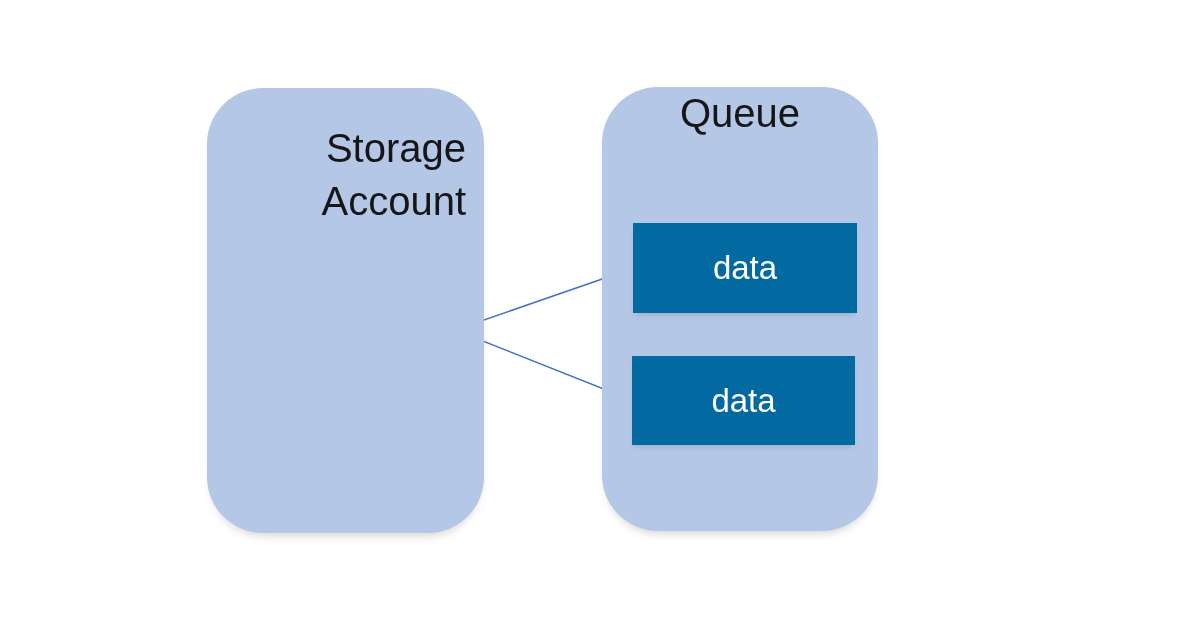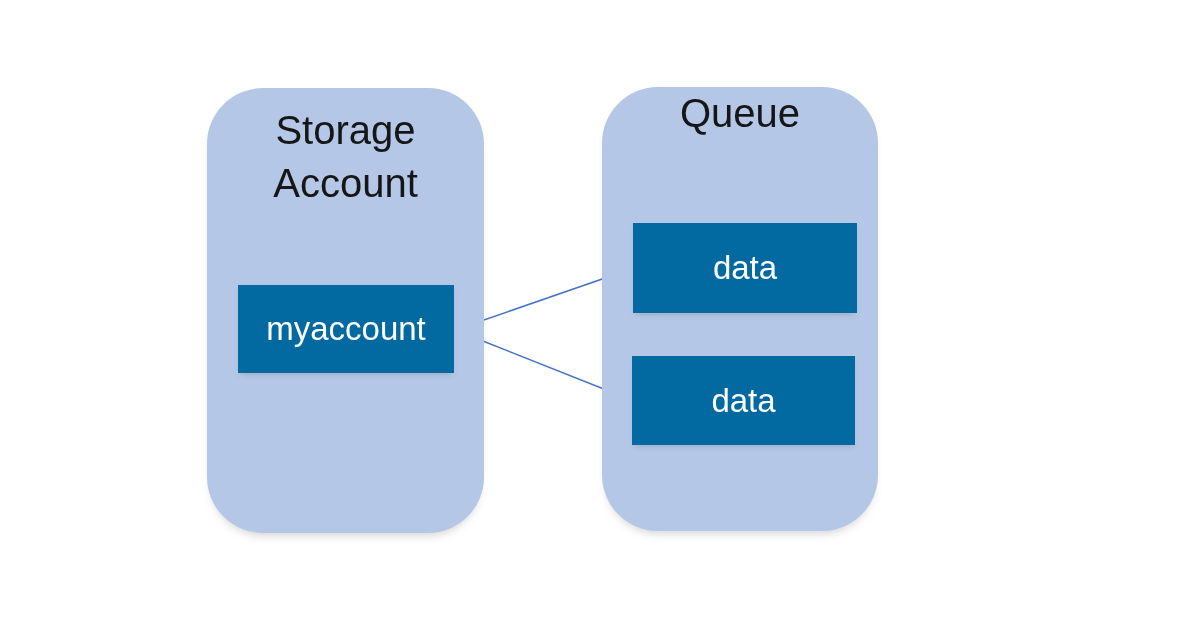--- a/index.html
+++ b/index.html
@@ -43,21 +43,21 @@
     height: 444px;
   }
 
   .container-title {
     text-align: center;
     font-size: 40px;
     line-height: 53px;
     color: #161616;
     padding: 0 18px;
   }
-  .container-storage .container-title { padding-top: 16px; }
+  .container-storage .container-title { padding-top: 34px; text-align: right; }
   .container-queue .container-title { }
 
   .inner-box {
     position: absolute;
     background: #0369a1;
     color: #ffffff;
     display: flex;
     align-items: center;
     justify-content: center;
     font-size: 33px;
@@ -85,23 +85,20 @@
 </head>
 <body>
 
 <svg class="connectors" width="1200" height="630" viewBox="0 0 1200 630">
   <line x1="455" y1="330" x2="634" y2="268" stroke="#4472C4" stroke-width="1.5"></line>
   <line x1="455" y1="330" x2="634" y2="401" stroke="#4472C4" stroke-width="1.5"></line>
 </svg>
 
 <div class="container container-storage">
   <div class="container-title">Storage Account</div>
-  <div class="inner-box box-myaccount">
-    <span>myaccount</span>
-  </div>
 </div>
 
 <div class="container container-queue">
   <div class="container-title">Queue</div>
   <div class="inner-box box-data-1">
     <span>data</span>
   </div>
   <div class="inner-box box-data-2">
     <span>data</span>
   </div>

